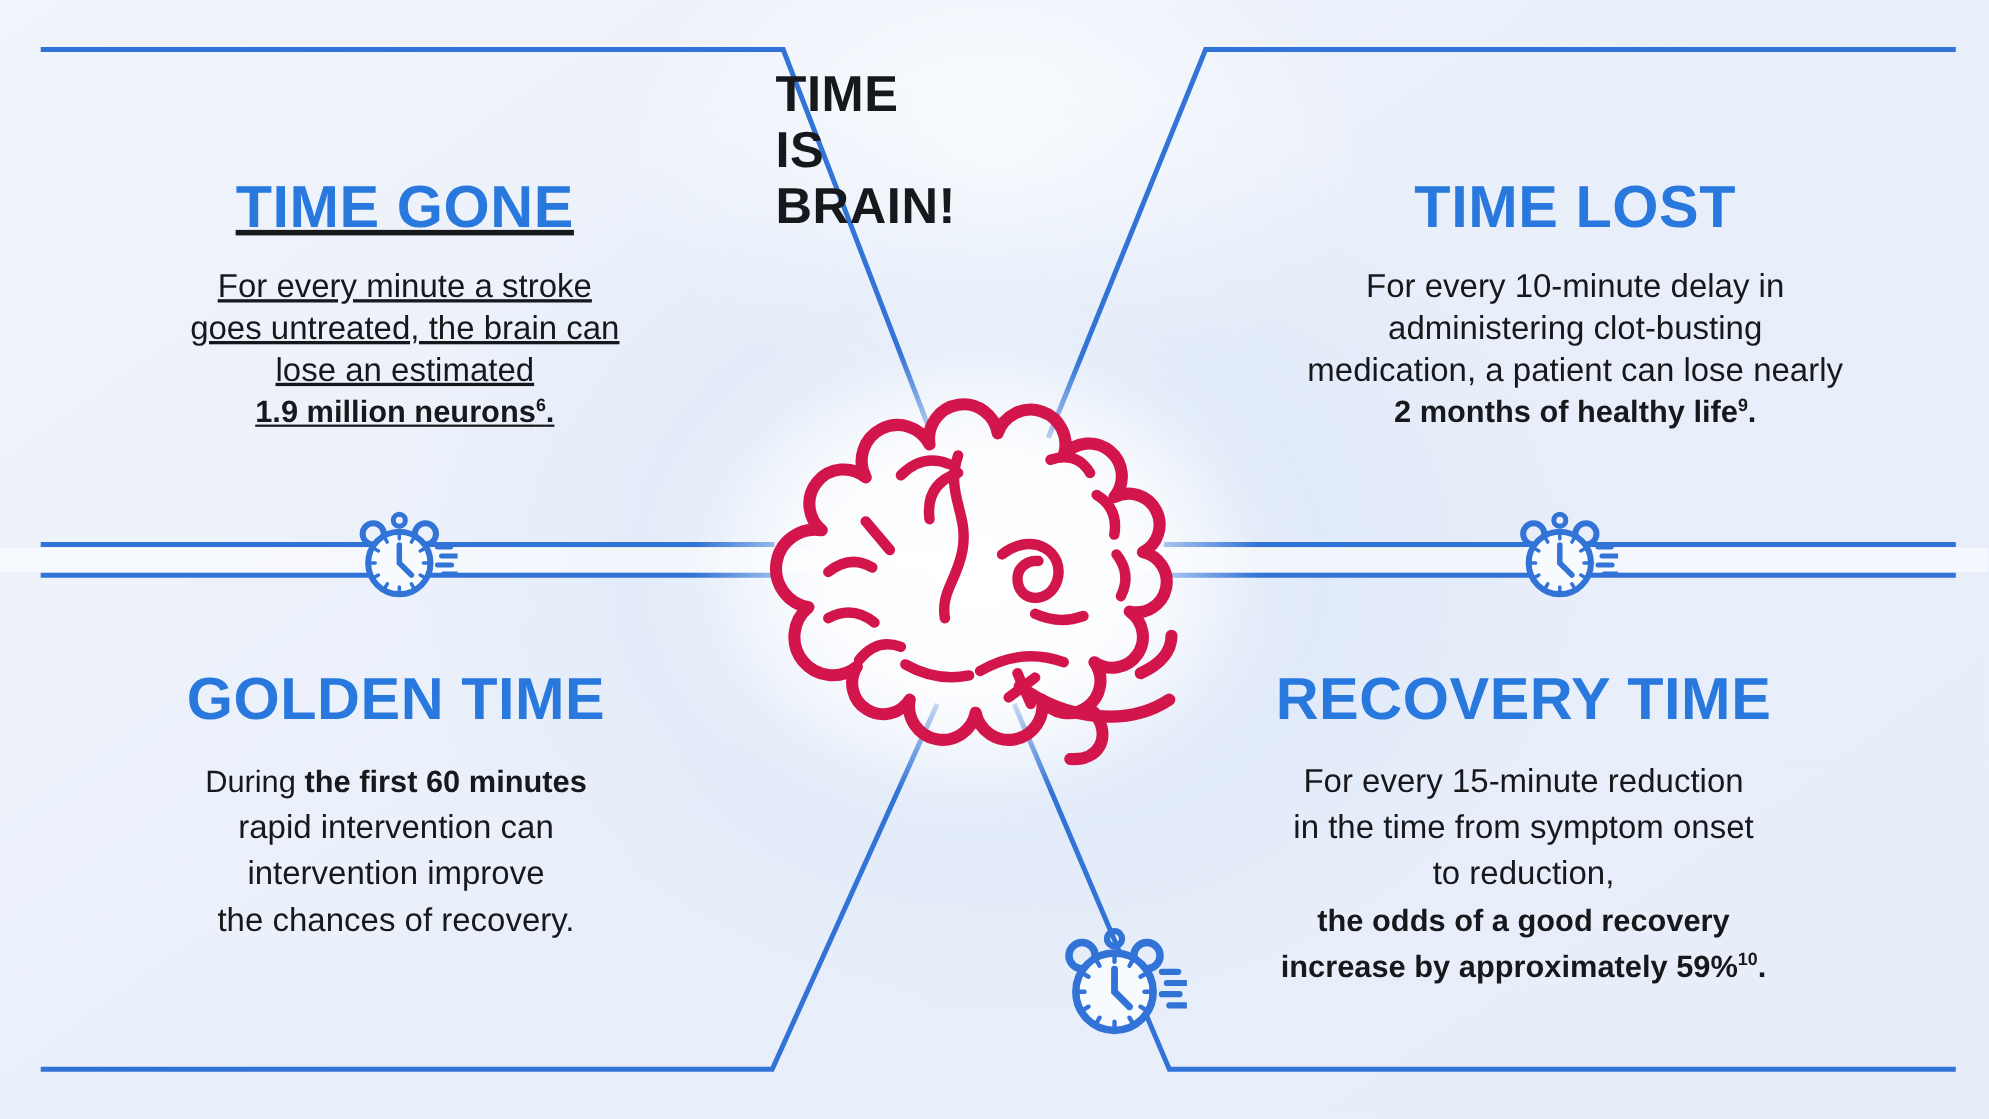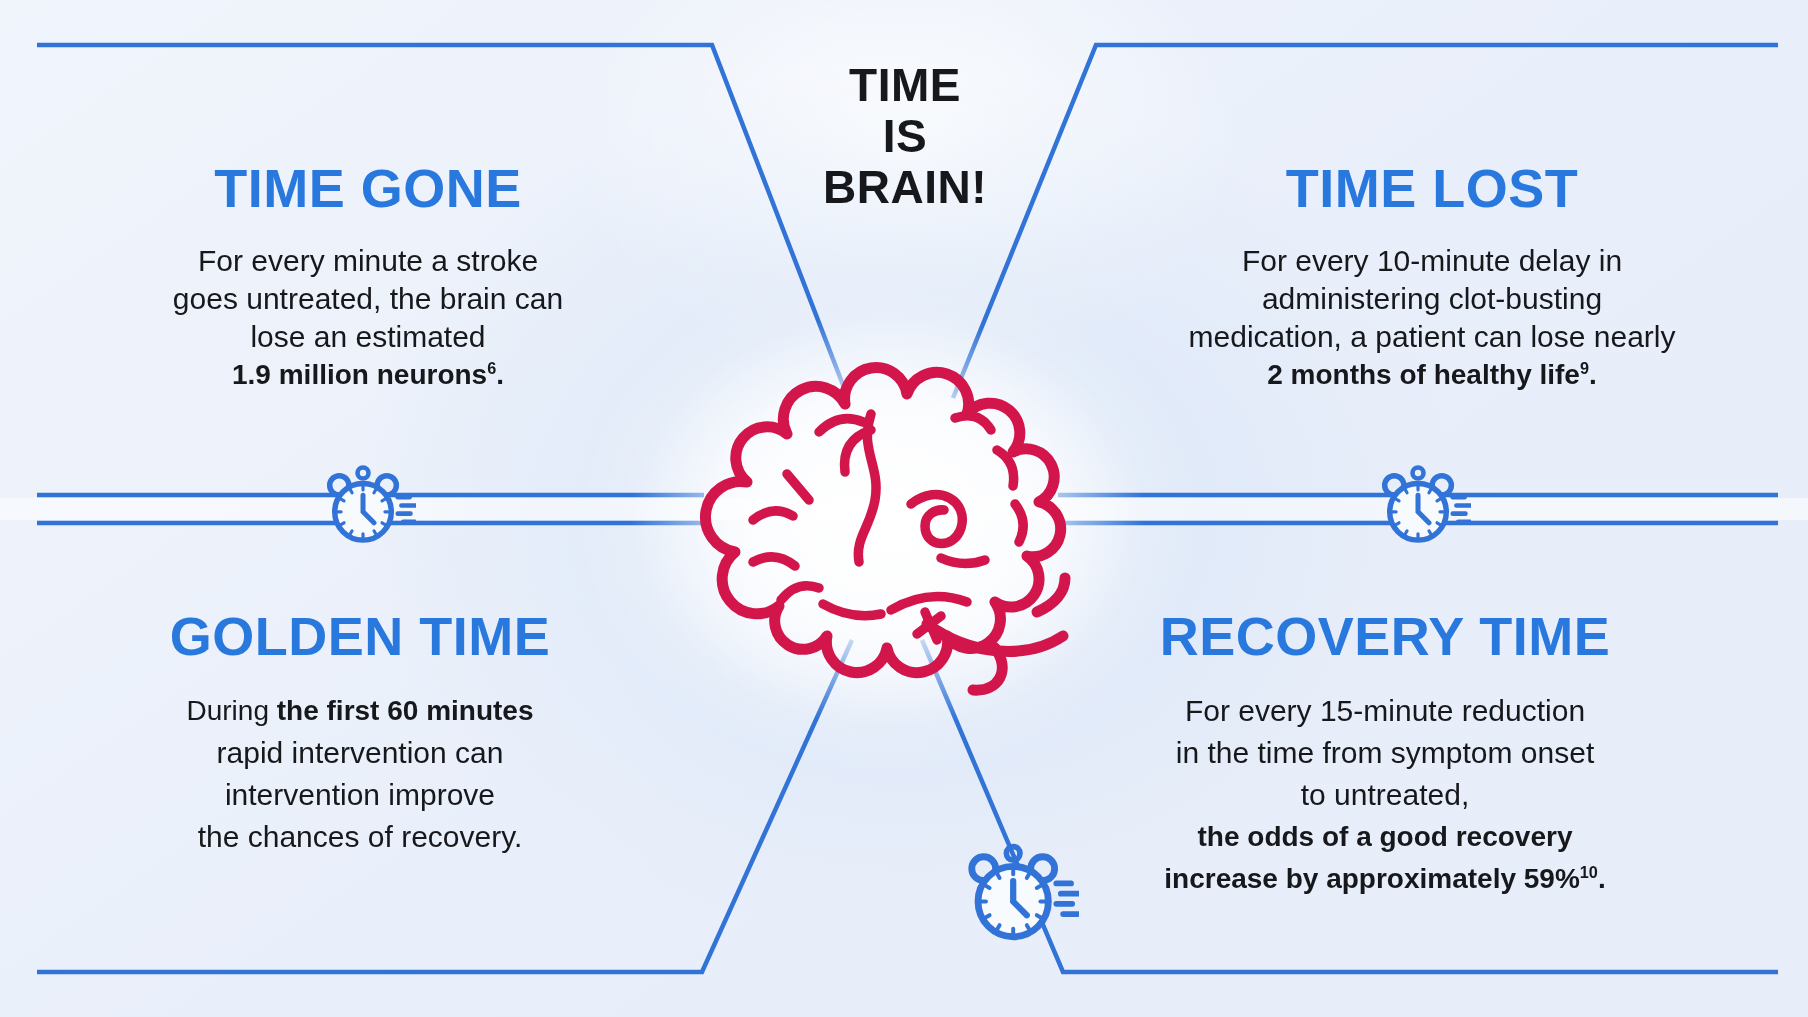--- a/index.html
+++ b/index.html
@@ -17,27 +17,27 @@
       radial-gradient(760px 600px at 905px 500px, rgba(195,216,244,.45), rgba(195,216,244,0) 72%),
       radial-gradient(420px 300px at 905px 140px, rgba(255,255,255,.8), rgba(255,255,255,0) 80%),
       linear-gradient(145deg,#f0f4fb 0%,#e9effa 55%,#e7edf9 100%);
   }
   .art{position:absolute;left:0;top:0;width:1808px;height:1017px;}
   .blue-line{stroke:var(--line);stroke-width:4.5;fill:none;}
   .sw{color:var(--line);}
   .brain-stroke{stroke:var(--crimson);fill:none;stroke-linecap:round;stroke-linejoin:round;}
 
   .center-title{
-    position:absolute;left:705px;top:60px;width:400px;text-align:center;
+    position:absolute;left:705px;top:60px;width:400px;text-align:left;
     font-size:46px;line-height:51px;font-weight:bold;letter-spacing:.5px;color:#17181b;
   }
   .quad{position:absolute;text-align:center;}
   .qtitle{margin:0;font-size:54px;line-height:60px;font-weight:bold;color:var(--accent);letter-spacing:.5px;}
   .qbody{margin-top:24px;font-size:30px;line-height:38px;}
-  .quad.tl{left:58px;top:158px;width:620px;}
+  .quad.tl{left:58px;top:158px;width:620px;text-decoration:underline;}
   .quad.tr{left:1122px;top:158px;width:620px;}
   .quad.bl{left:50px;top:606px;width:620px;}
   .quad.br{left:1075px;top:606px;width:620px;}
   .quad.bl .qbody,.quad.br .qbody{line-height:42px;}
   .line.em{font-size:28px;}
   .b{font-weight:bold;}
   sup{font-size:58%;vertical-align:super;line-height:0;}
 </style>
 </head>
 <body>
@@ -170,19 +170,19 @@
         <div class="line"><span>intervention improve</span></div>
         <div class="line"><span>the chances of recovery.</span></div>
       </div>
   </section>
 
   <section class="quad br">
     <h2 class="qtitle">RECOVERY TIME</h2>
     <div class="qbody">
         <div class="line"><span>For every 15-minute reduction</span></div>
         <div class="line"><span>in the time from symptom onset</span></div>
-        <div class="line"><span>to untreated,</span></div>
+        <div class="line"><span>to reduction,</span></div>
         <div class="line em"><span class="b">the odds of a good recovery</span></div>
         <div class="line em"><span class="b">increase by approximately 59%</span><sup class="b">10</sup><span class="b">.</span></div>
       </div>
   </section>
 
 </div>
 
 </body></html>

